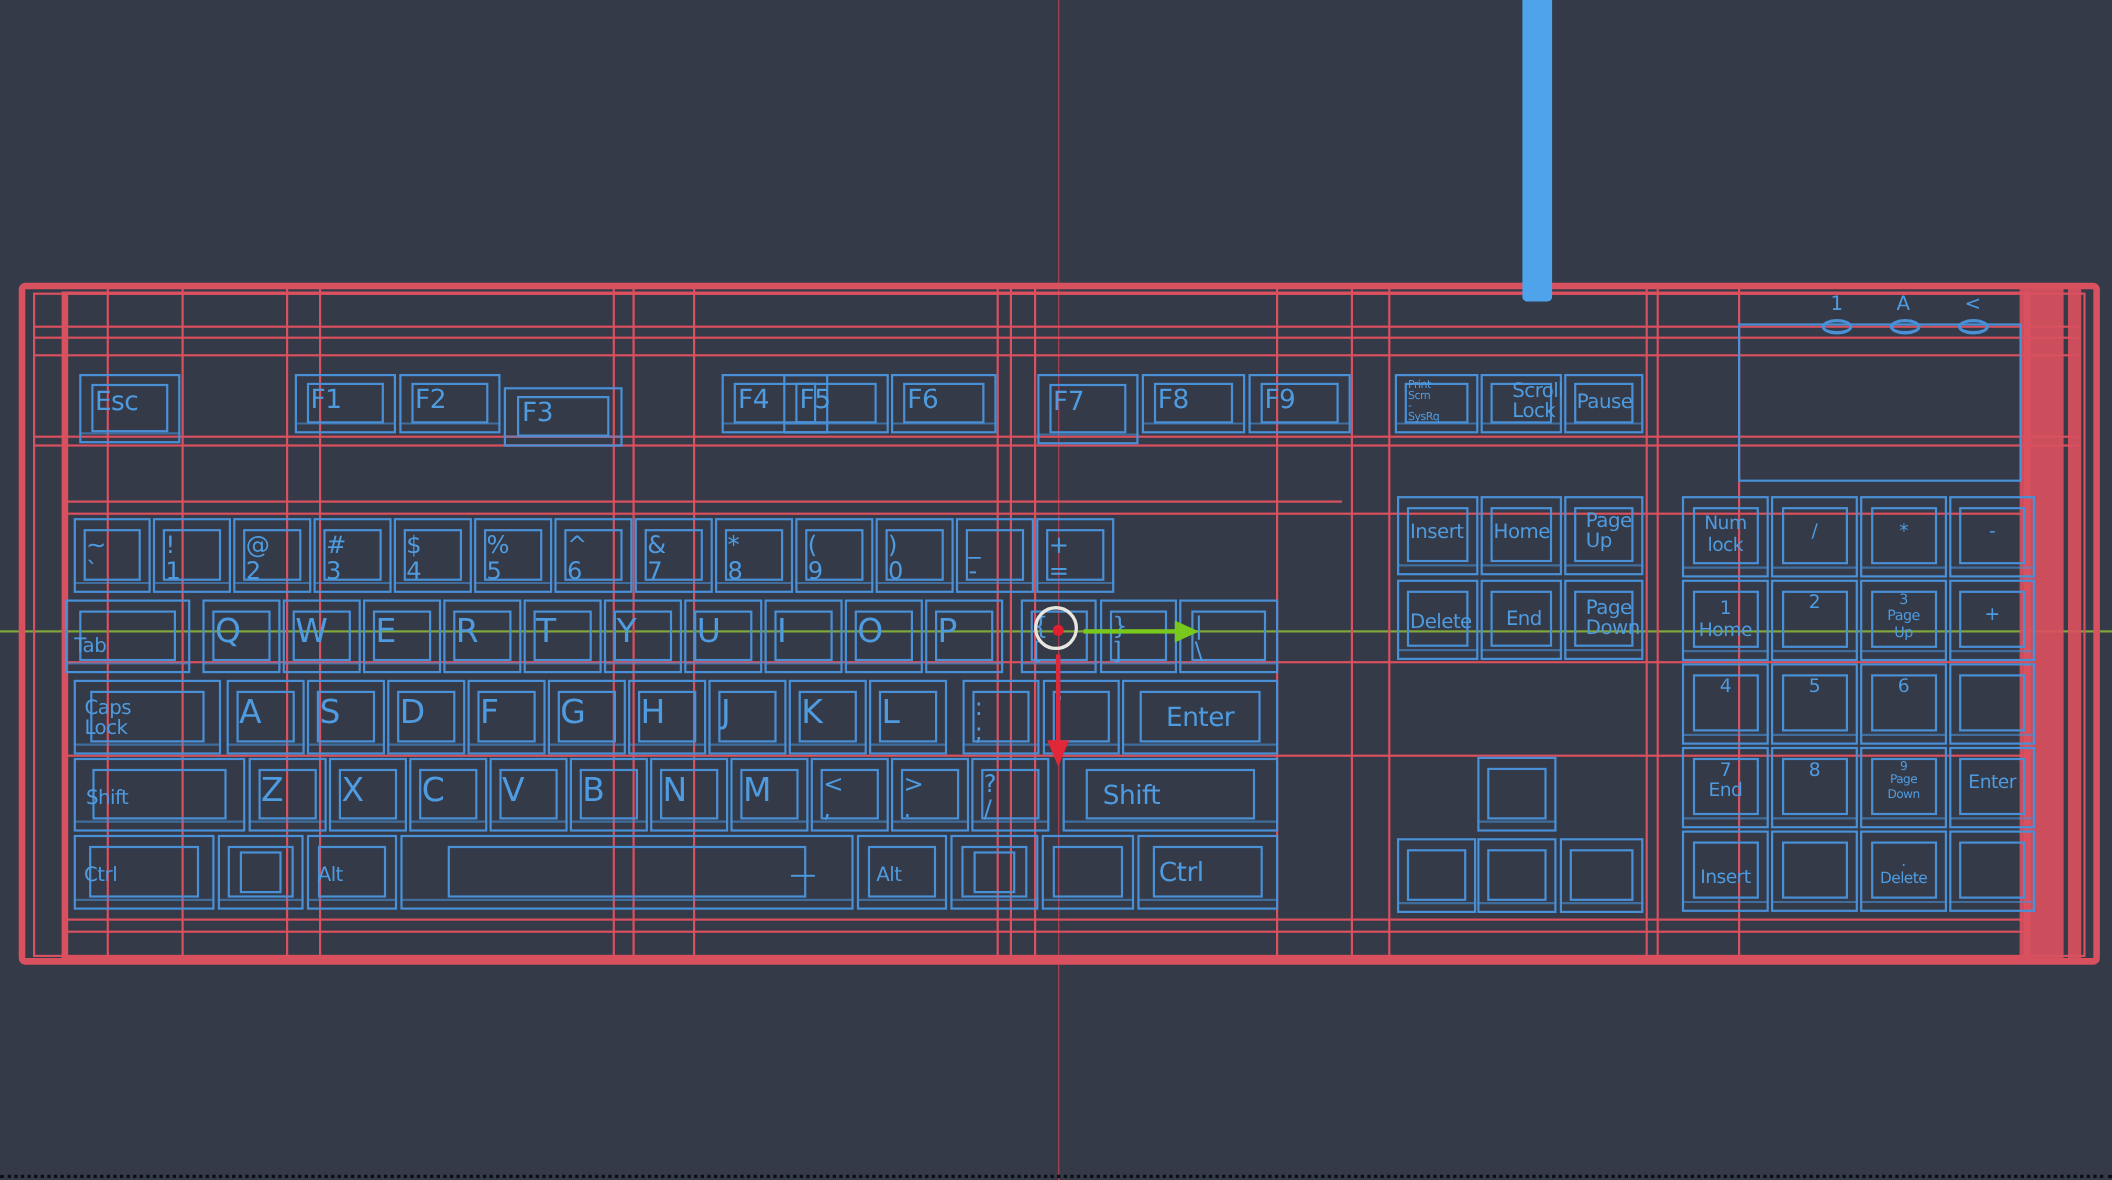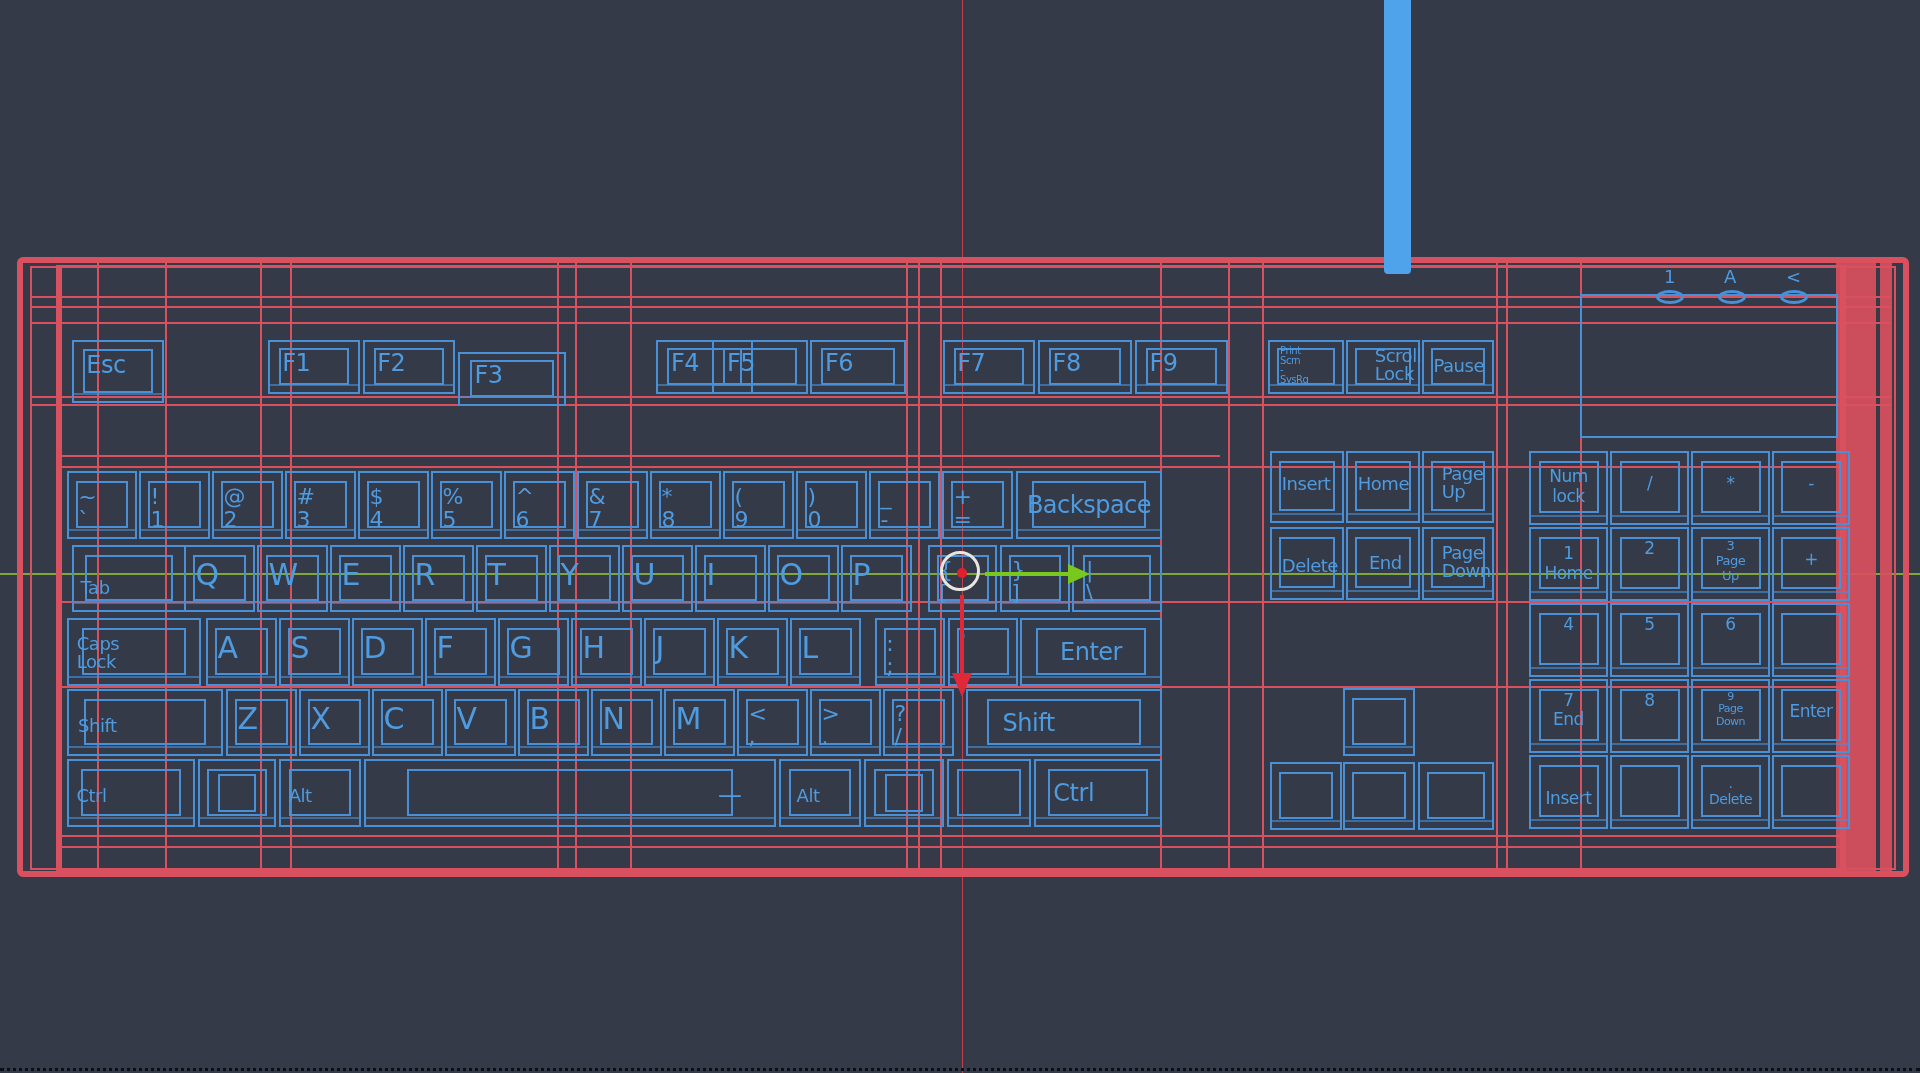--- a/index.html
+++ b/index.html
@@ -149,21 +149,21 @@
     </div>
   <div class="key" style="left:612px;top:340px;width:97px;height:54px;margin-left:44px;">
       <span class="lbl">F4</span>
     </div>
   <div class="key" style="left:712px;top:340px;width:96px;height:54px;text-align:right;">
       <span class="lbl">F5</span>
     </div>
   <div class="key" style="left:810px;top:340px;width:96px;height:54px;">
       <span class="lbl">F6</span>
     </div>
-  <div class="key" style="left:943px;top:340px;width:92px;height:54px;">
+  <div class="key" style="left:943px;top:340px;width:92px;height:64px;">
       <span class="lbl">F7</span>
     </div>
   <div class="key" style="left:1038px;top:340px;width:94px;height:54px;">
       <span class="lbl">F8</span>
     </div>
   <div class="key" style="left:1135px;top:340px;width:93px;height:54px;">
       <span class="lbl">F9</span>
     </div>
   <div class="key tiny" style="left:1268px;top:340px;width:76px;height:54px;">
       <span class="lbl" style="top:8%;line-height:0.95;font-size:10px;">Print
@@ -224,25 +224,22 @@
 0</span>
     </div>
   <div class="key dual" style="left:869px;top:471px;width:71px;height:68px;">
       <span class="lbl">_
 -</span>
     </div>
   <div class="key dual" style="left:942px;top:471px;width:71px;height:68px;">
       <span class="lbl">+
 =</span>
     </div>
-  <div class="key center" style="left:1016px;top:471px;width:146px;height:68px;">
-      <span class="lbl">Backspace</span>
-    </div>
-
-  <div class="key small" style="left:72px;top:545px;width:114px;height:67px;">
+
+  <div class="key small" style="left:59px;top:545px;width:114px;height:67px;">
       <span class="lbl" style="top:50%;left:6%;">Tab</span>
     </div>
   <div class="key letter" style="left:184px;top:545px;width:71px;height:67px;">
       <span class="lbl">Q</span>
     </div>
   <div class="key letter" style="left:257px;top:545px;width:71px;height:67px;">
       <span class="lbl">W</span>
     </div>
   <div class="key letter" style="left:330px;top:545px;width:71px;height:67px;">
       <span class="lbl">E</span>

